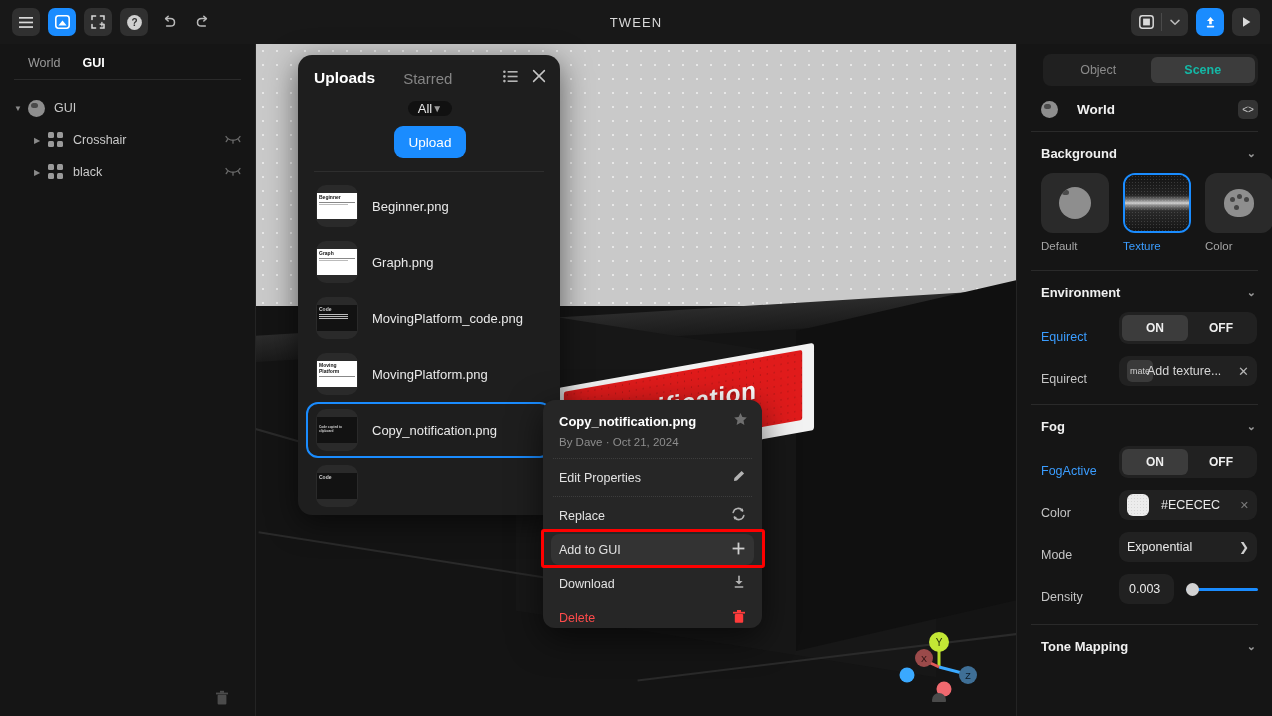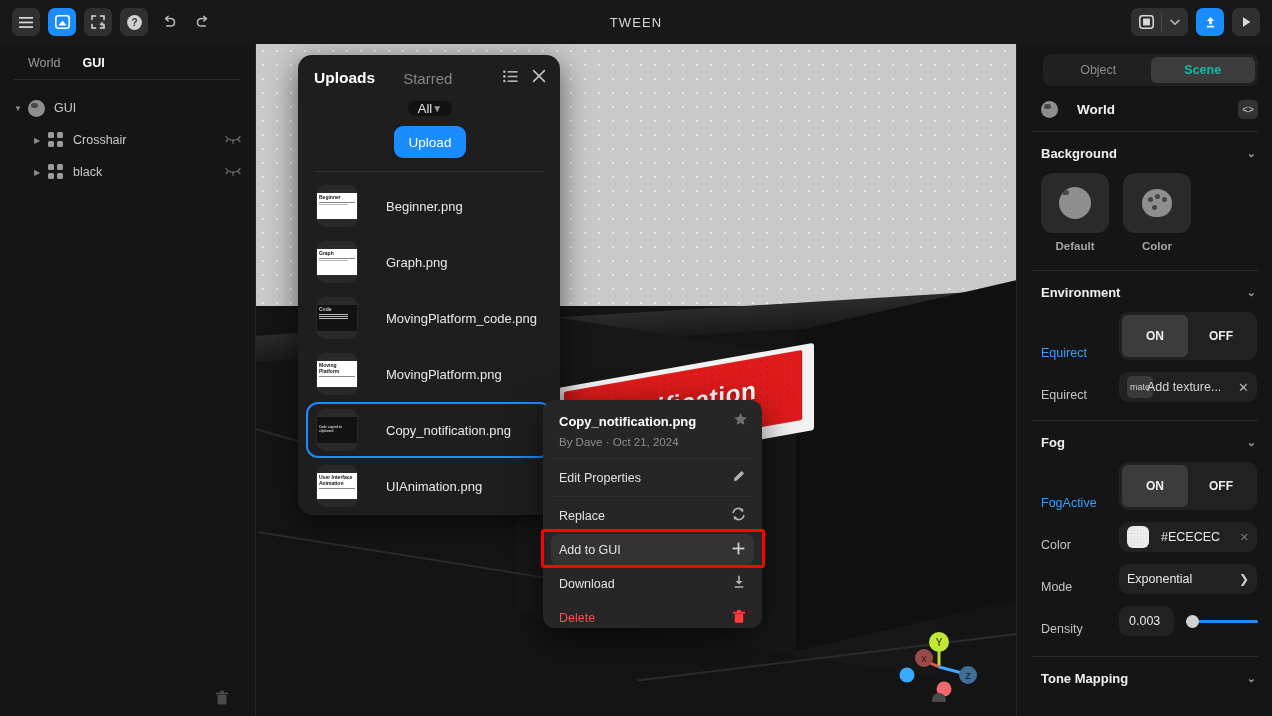--- a/index.html
+++ b/index.html
@@ -156,21 +156,21 @@
     padding: 0 10px; font-size: 13px; color: #e6e6e6; cursor: pointer;
   }
   .up-select .chev { margin-left: auto; color: #9a9a9a; font-size: 10px; }
   .up-upload {
     height: 32px; padding: 0 15px; border-radius: 9px; background: #1a8cff; color: #fff;
     font-size: 13.5px; display: flex; align-items: center; cursor: pointer;
   }
   .up-div { height: 1px; background: #2e2e2e; margin: 13px 16px 0 16px; }
   .up-list { padding: 6px 8px 0 8px; }
   .up-item {
-    display: flex; align-items: center; gap: 28px; height: 56px; padding: 0 8px;
+    display: flex; align-items: center; gap: 14px; height: 56px; padding: 0 8px;
     border-radius: 12px; cursor: pointer; border: 2px solid transparent;
   }
   .up-item.selected { border-color: #1a8cff; }
   .thumb {
     width: 42px; height: 42px; border-radius: 10px; background: #2a2a2a; flex: none;
     display: flex; align-items: center; justify-content: center; overflow: hidden;
   }
   .thumb .mini {
     width: 40px; height: 26px; background: #fff; color: #111; font-size: 5px;
     padding: 2px 2px; line-height: 1.15; overflow: hidden; font-weight: bold;
@@ -220,21 +220,21 @@
     margin-left: auto; width: 20px; height: 19px; border-radius: 5px; background: #333;
     display:flex; align-items:center; justify-content:center; color:#c9c9c9; font-size:10px; cursor:pointer;
   }
   .rp-rule { height:1px; background:#2a2a2a; margin: 12px 14px 0 14px; }
   .sec-head {
     display:flex; align-items:center; padding: 14px 16px 0 24px;
     font-size: 13px; font-weight: bold; color:#f0f0f0; cursor: pointer;
   }
   .sec-head .chev { margin-left:auto; color:#9a9a9a; font-size: 11px; }
   .bg-opts { display:flex; gap: 14px; padding: 12px 0 0 24px; }
-  .bg-opt { width: 68px; text-align:center; cursor:pointer;font-weight:bold; }
+  .bg-opt { width: 68px; cursor:pointer; }
   .bg-box {
     width: 68px; height: 60px; border-radius: 12px; background: #2a2a2a;
     display:flex; align-items:center; justify-content:center; border: 2px solid transparent;
     overflow:hidden;
   }
   .bg-opt.active .bg-box { border-color: #1a8cff; background:#101010; }
   .bg-lbl { font-size: 11.5px; color:#a5a5a5; margin-top: 7px; }
   .bg-opt.active .bg-lbl { color: #3b9dff; }
   .tex-prev {
     width: 64px; height: 56px;
@@ -253,21 +253,21 @@
   }
   .pal i { position:absolute; width:5px; height:5px; background:#454545; border-radius:50%; }
   .row {
     display: flex; align-items: flex-end; padding: 12px 14px 0 24px; font-size: 12.5px;
   }
   .row .lbl { width: 78px; color: #c4c4c4; flex: none; }
   .row .lbl.blue { color: #3b9dff; }
   .onoff {
     display:flex; background:#212121; border-radius: 9px; padding: 3px; width: 138px;
   }
-  .onoff div { flex:1; text-align:center; font-size: 12px; font-weight:bold; padding: 14px 0;
+  .onoff div { flex:1; text-align:center; font-size: 12px; font-weight:bold; padding: 6px 0;
     border-radius:6px; color:#efefef; cursor:pointer; }
   .onoff div.active { background: #3c3c3c; }
   .field {
     display:flex; align-items:center; background:#212121; border-radius:9px; height: 30px;
     width: 138px; padding: 0 8px; font-size: 12.5px; color:#eaeaea; cursor: pointer;
   }
   .tex-chip {
     width: 26px; height: 22px; border-radius: 5px; background:#3a3a3a; color:#cfcfcf;
     font-size: 9px; display:flex; align-items:center; justify-content:center; flex:none;
     overflow:hidden;
@@ -517,26 +517,20 @@
       <div class="up-item selected">
         <div class="thumb">
           <div class="mini dark" style="display:flex;align-items:center;justify-content:center;font-size:3.2px;">
             <span>Code copied to clipboard</span>
           </div>
         </div>
         <div class="up-name">Copy_notification.png</div>
       </div>
       <div class="up-item">
         <div class="thumb">
-          <div class="mini"><span>User Interface Animation</span><span class="rule"></span></div>
-        </div>
-        <div class="up-name">UIAnimation.png</div>
-      </div>
-      <div class="up-item">
-        <div class="thumb">
           <div class="mini dark"><span>Code</span></div>
         </div>
         <div class="up-name"></div>
       </div>
     </div>
   </div>
 
   <div class="ctx">
     <div class="ctx-head">
       <div class="ctx-title-row">
@@ -626,20 +620,26 @@
       <span>Background</span>
       <span class="chev">⌄</span>
     </div>
     <div class="bg-opts">
       <div class="bg-opt">
         <div class="bg-box">
           <span class="globe-ic" style="width:32px;height:32px;margin:0;"></span>
         </div>
         <div class="bg-lbl">Default</div>
       </div>
+      <div class="bg-opt active">
+        <div class="bg-box">
+          <div class="tex-prev"></div>
+        </div>
+        <div class="bg-lbl">Texture</div>
+      </div>
       <div class="bg-opt">
         <div class="bg-box">
           <div class="pal">
             <i style="left:6px;top:8px;"></i>
               <i style="left:13px;top:5px;"></i>
             <i style="left:20px;top:8px;"></i>
               <i style="left:10px;top:16px;"></i>
           </div>
         </div>
         <div class="bg-lbl">Color</div>

